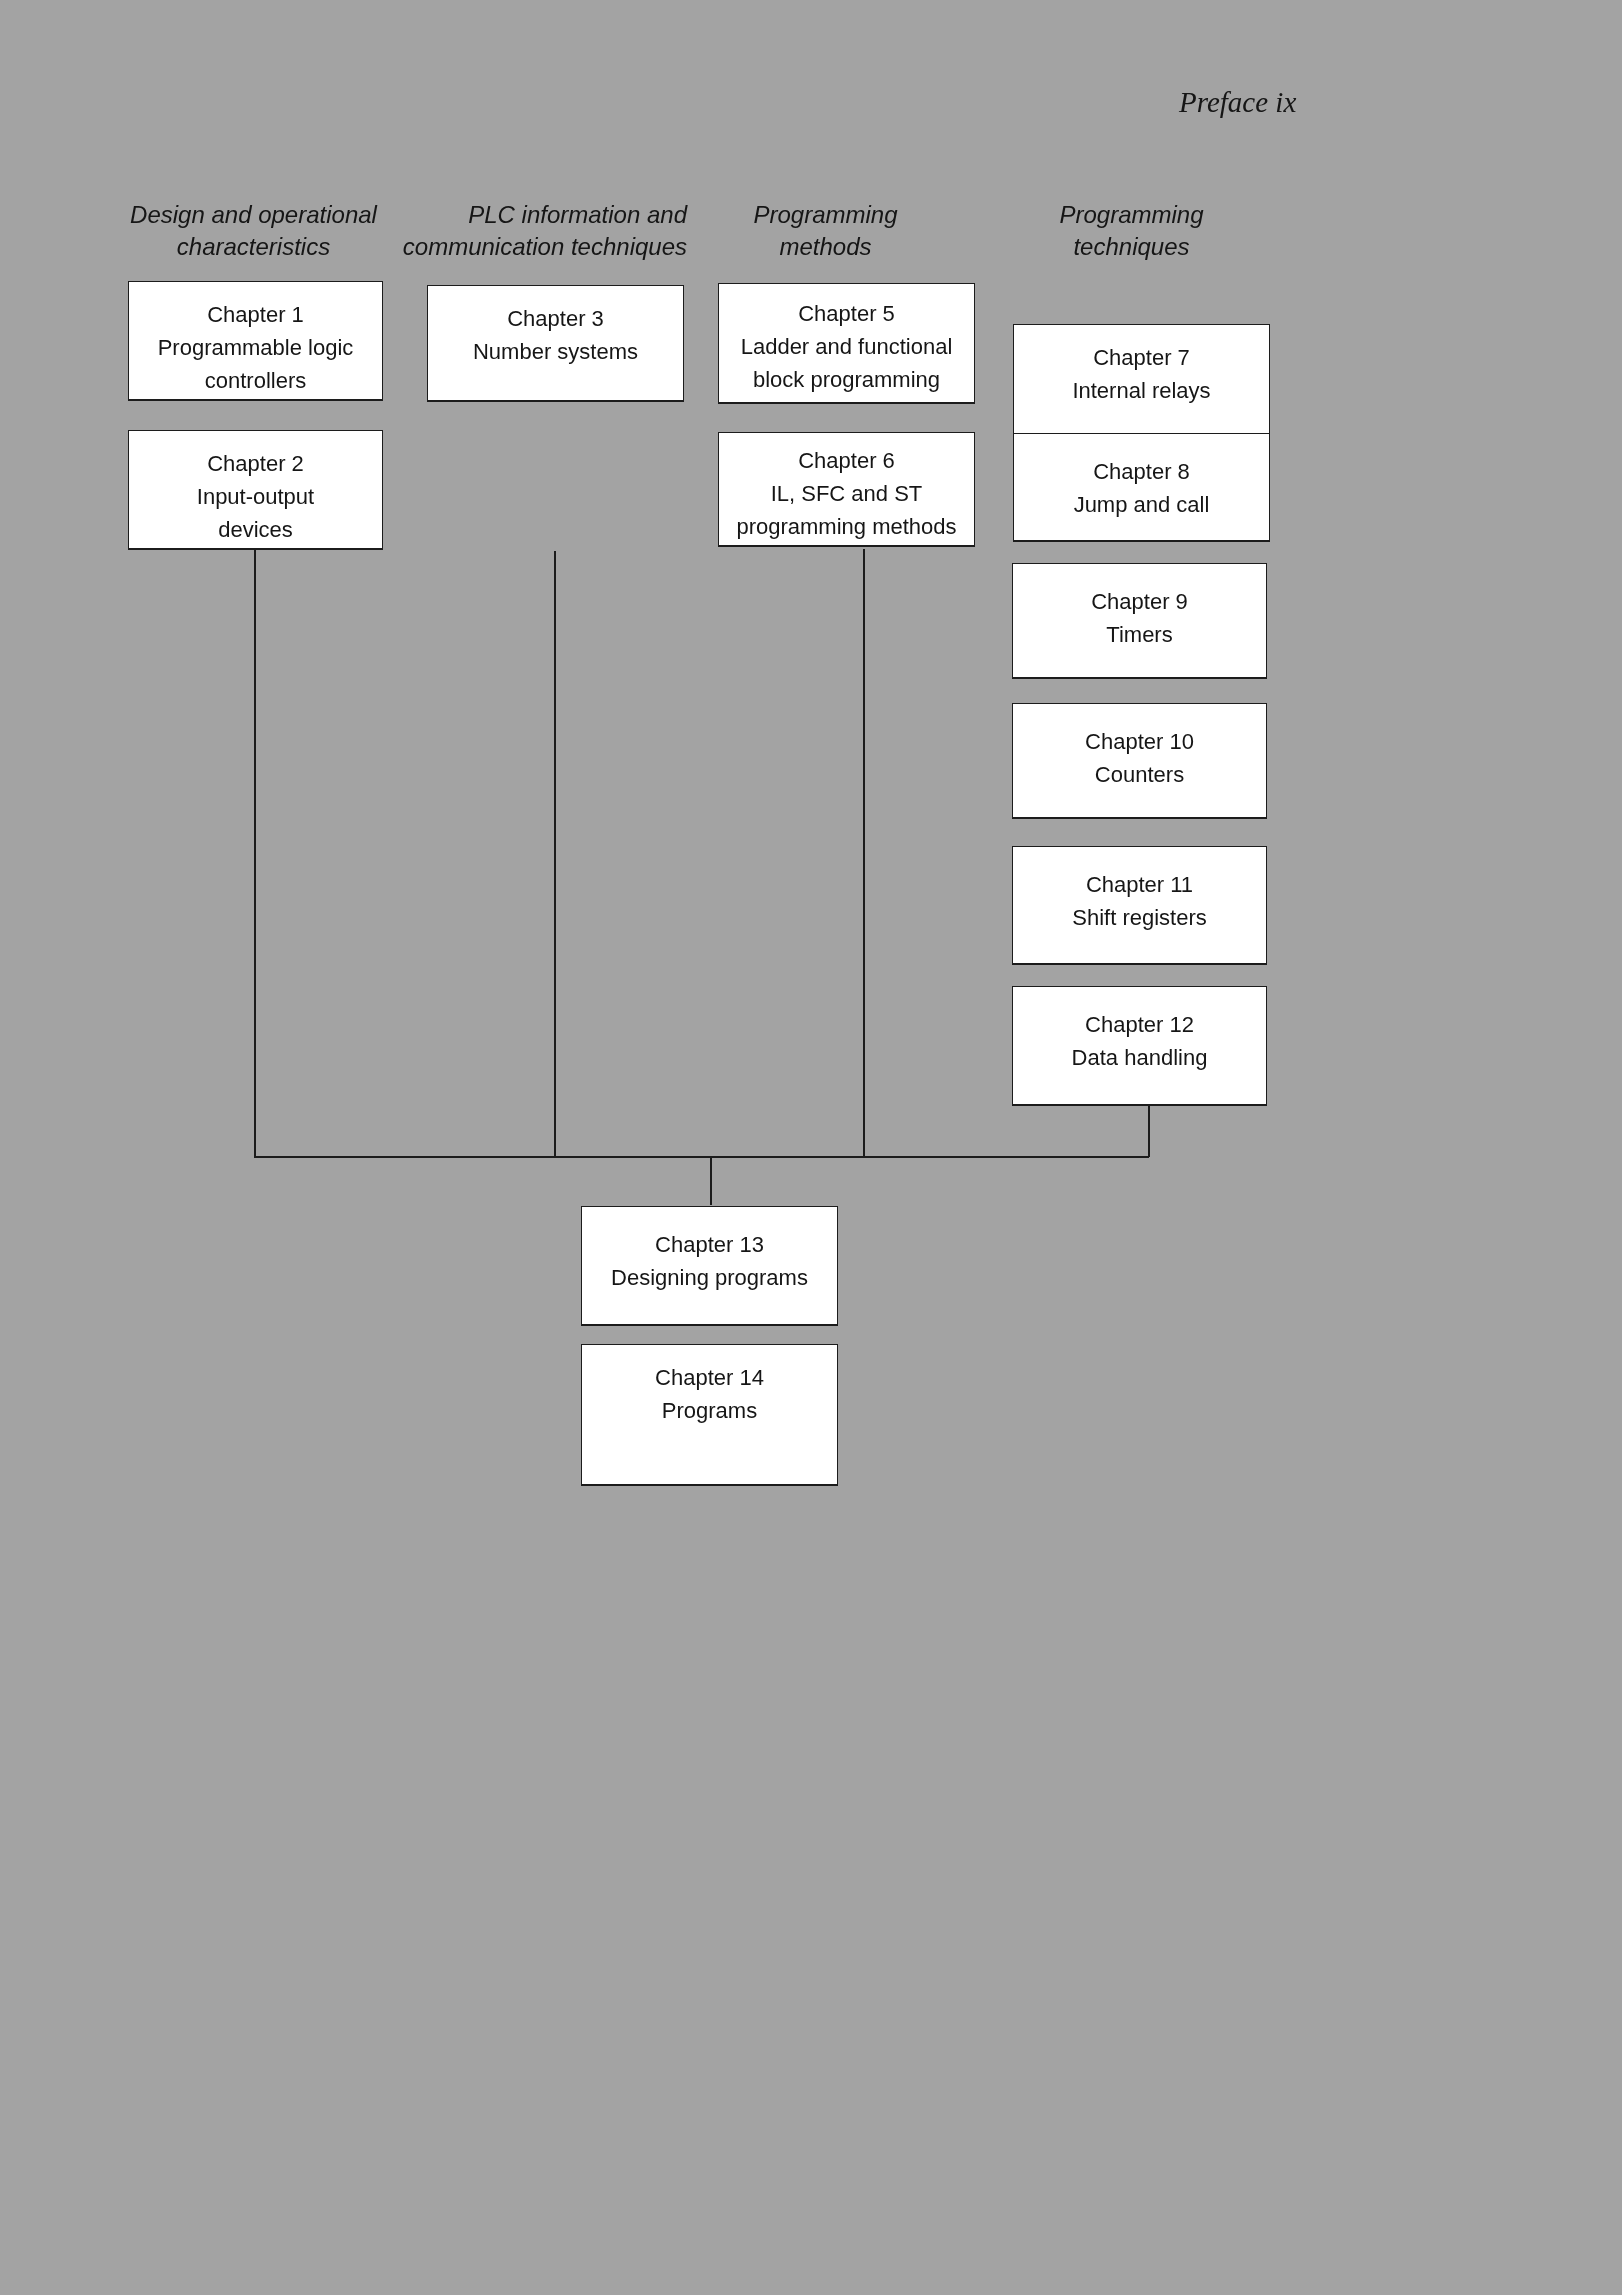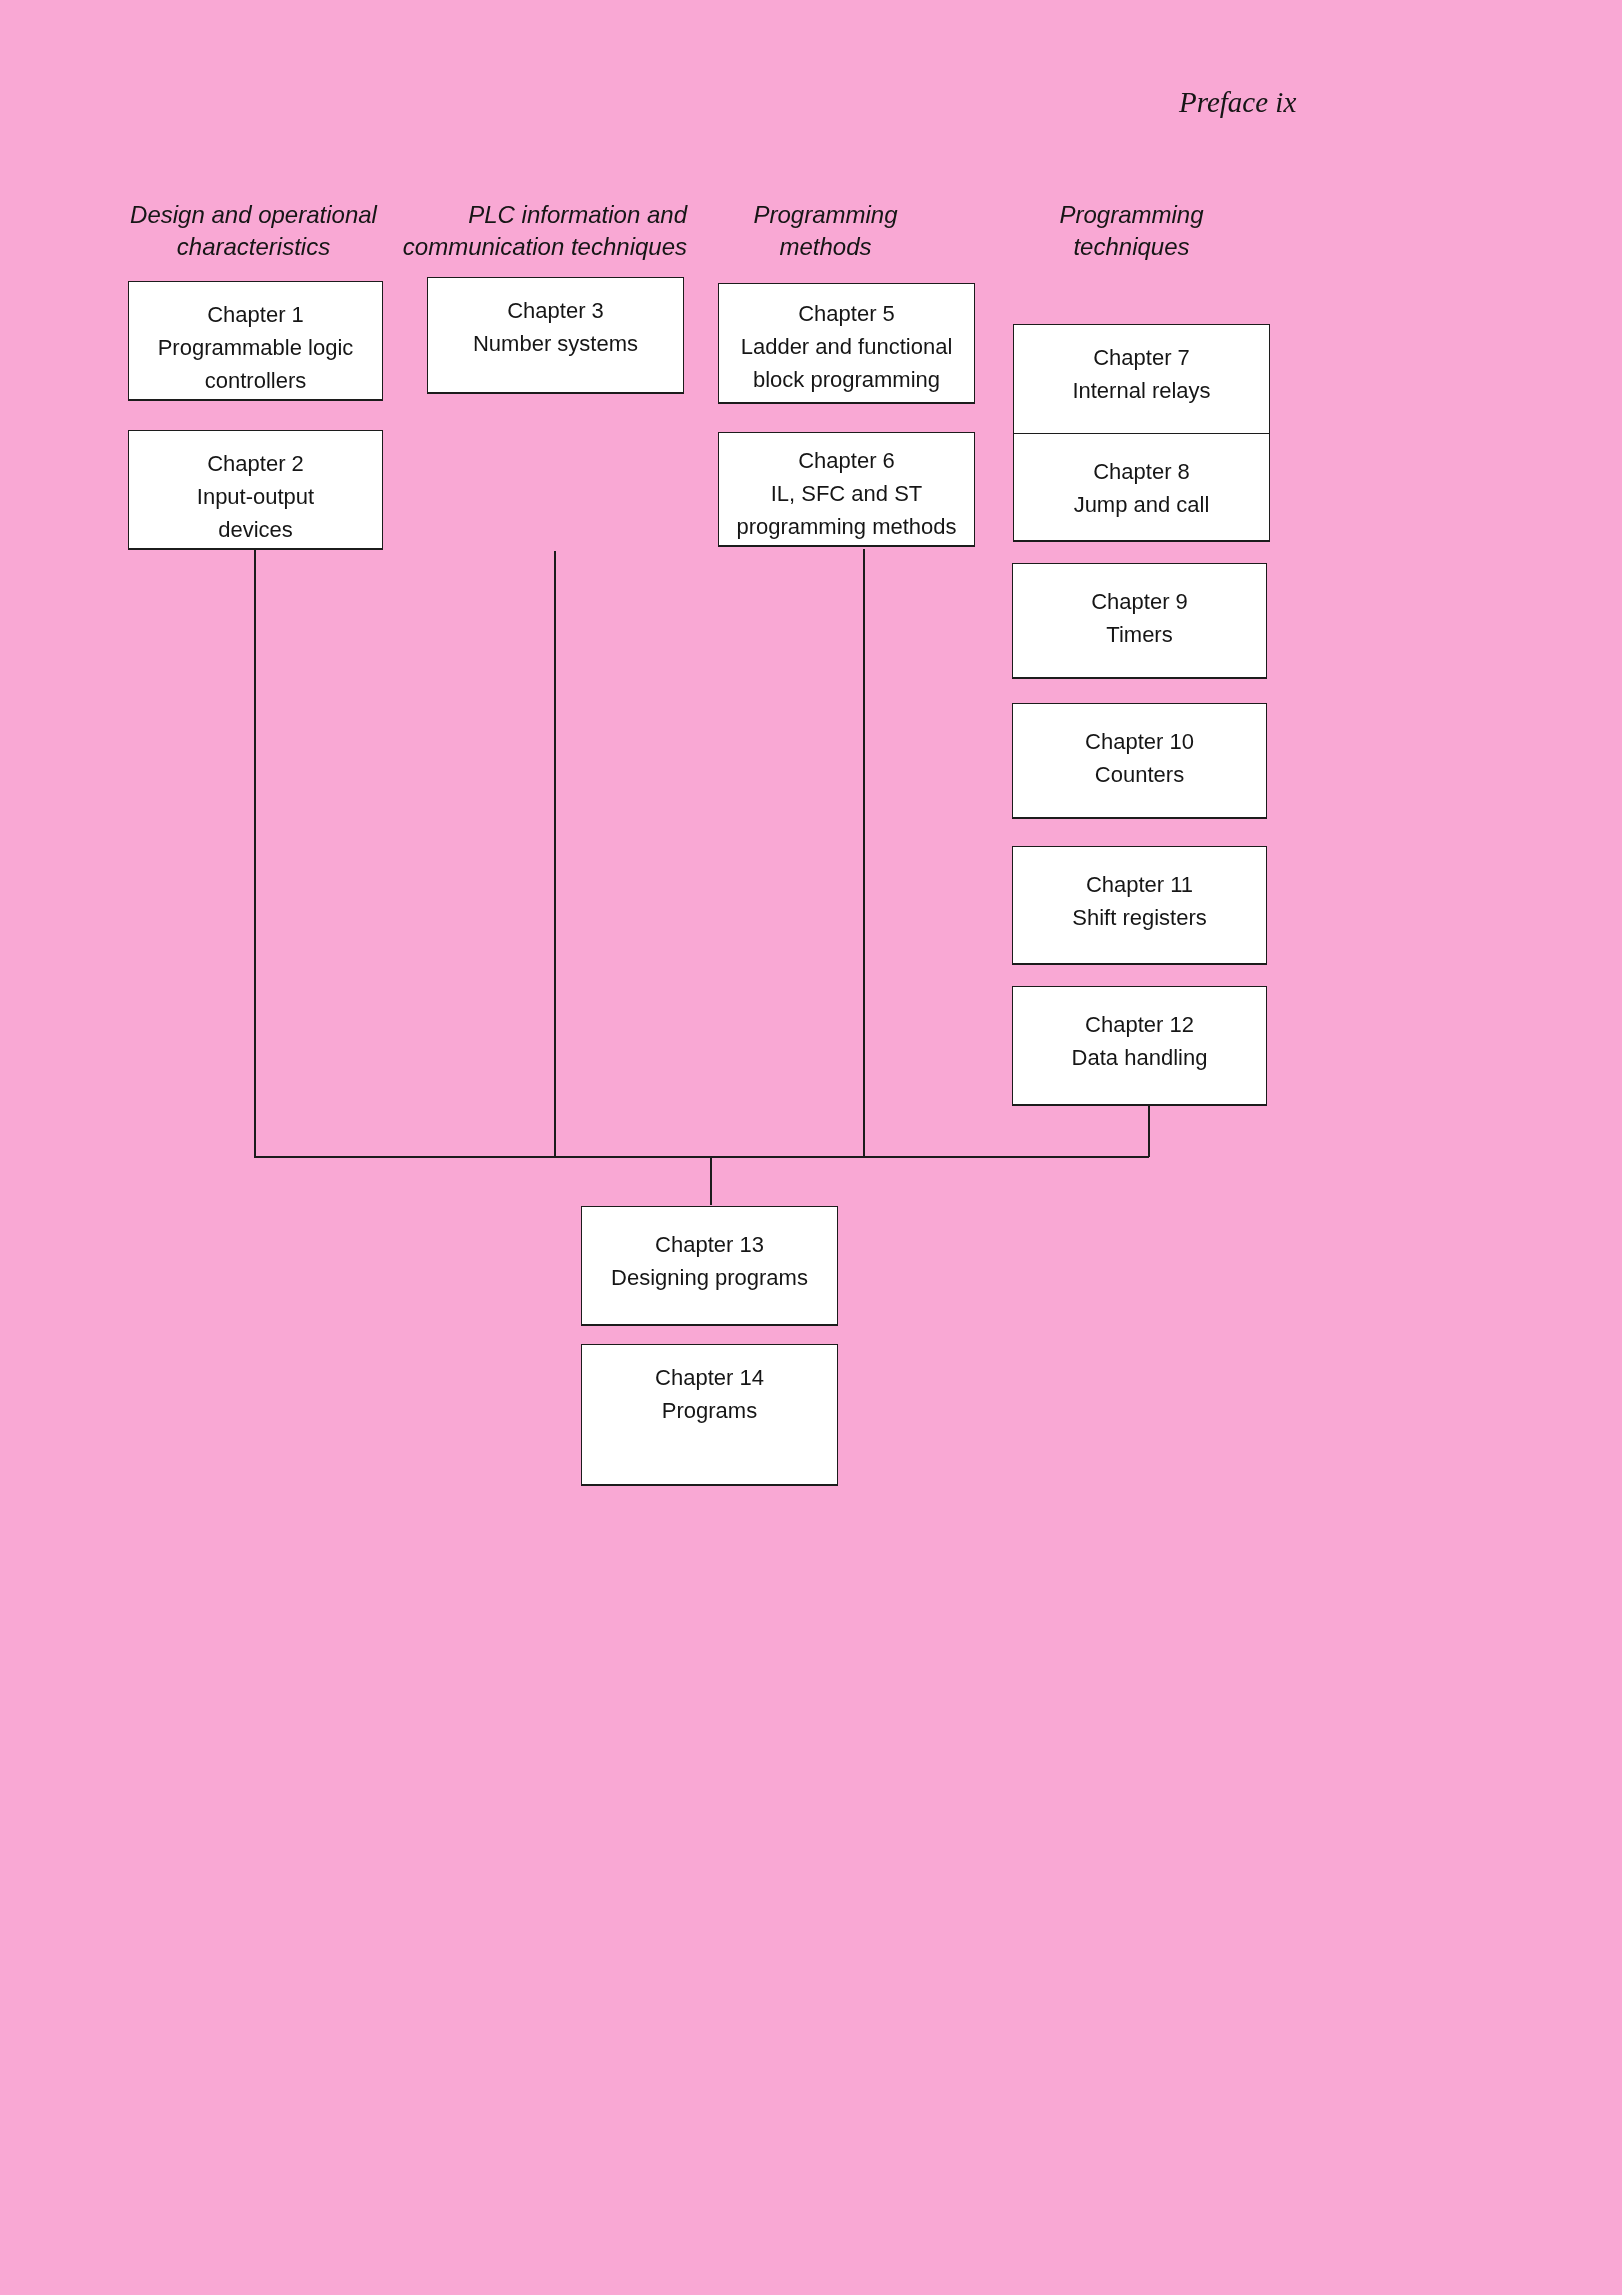--- a/index.html
+++ b/index.html
@@ -4,21 +4,21 @@
 <style>
   html, body {
     margin: 0;
     padding: 0;
     background: #ffffff;
   }
   .page {
     position: relative;
     width: 1622px;
     height: 2295px;
-    background: #f9a8d4;
+    background: #a3a3a3;
     font-family: "Liberation Sans", sans-serif;
     color: #161616;
     overflow: hidden;
   }
   .preface {
     position: absolute;
     left: 1179px;
     top: 86px;
     font-family: "Liberation Serif", serif;
     font-style: italic;
@@ -81,21 +81,21 @@
     <div>Chapter 1</div>
     <div>Programmable logic</div>
     <div>controllers</div>
   </div>
   <div class="box" style="left:128px; top:430px; width:255px; height:120px;">
     <div>Chapter 2</div>
     <div>Input-output</div>
     <div>devices</div>
   </div>
 
-  <div class="box" style="left:427px; top:277px; width:257px; height:117px;">
+  <div class="box" style="left:427px; top:285px; width:257px; height:117px;">
     <div>Chapter 3</div>
     <div>Number systems</div>
   </div>
 
   <div class="box" style="left:718px; top:283px; width:257px; height:121px; padding-top:12.7px;">
     <div>Chapter 5</div>
     <div>Ladder and functional</div>
     <div>block programming</div>
   </div>
   <div class="box" style="left:718px; top:432px; width:257px; height:115px; padding-top:11px;">

